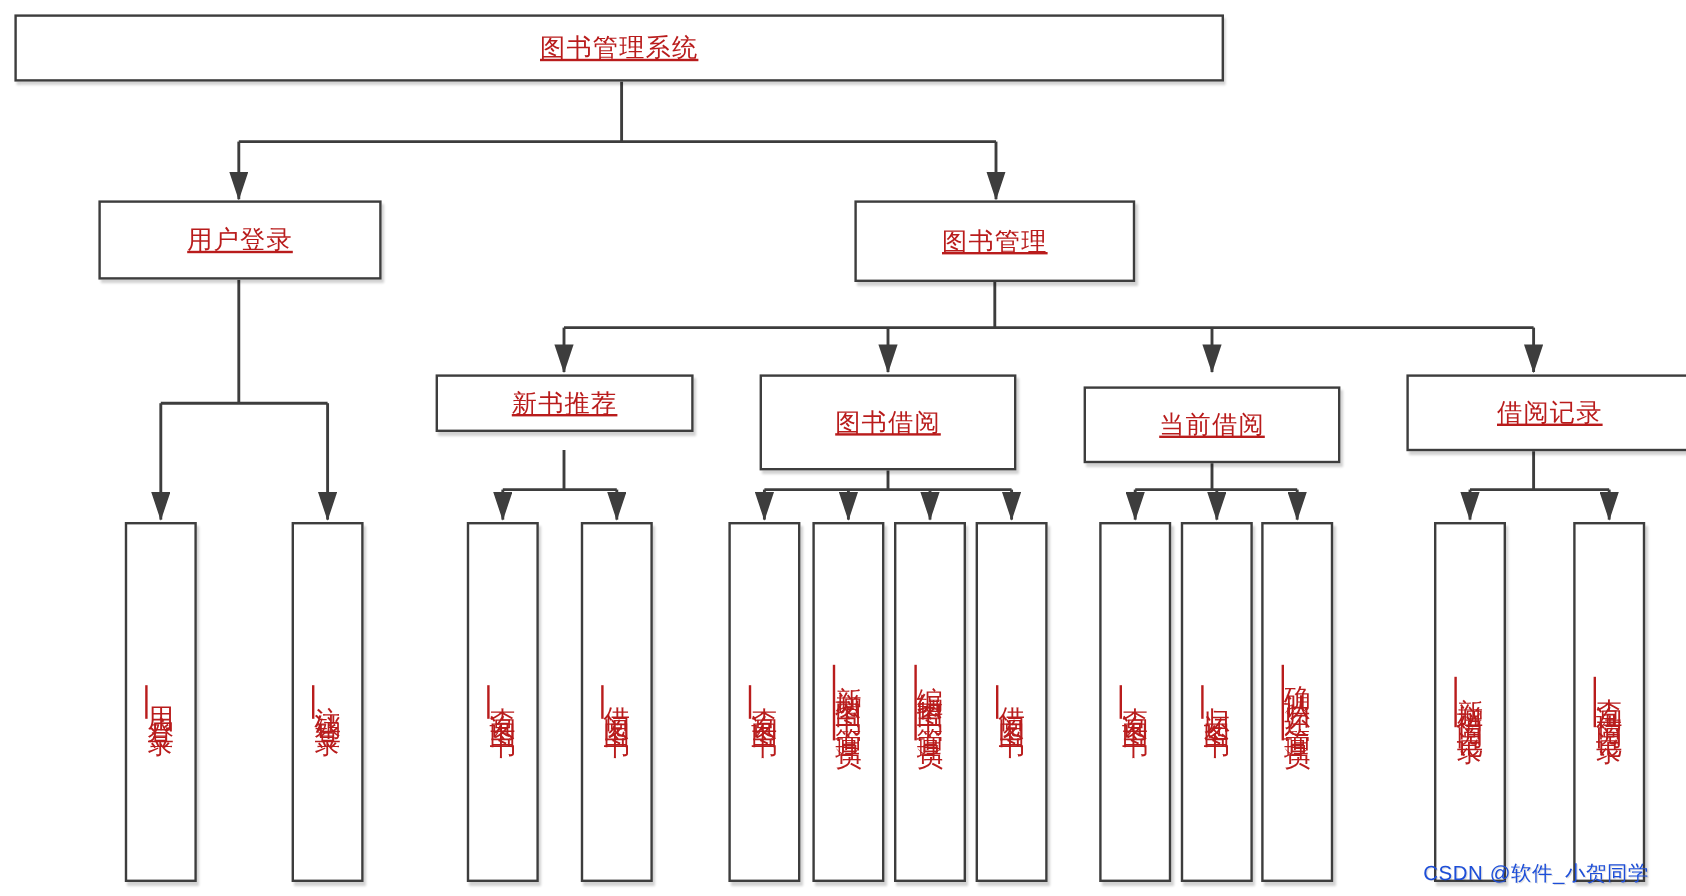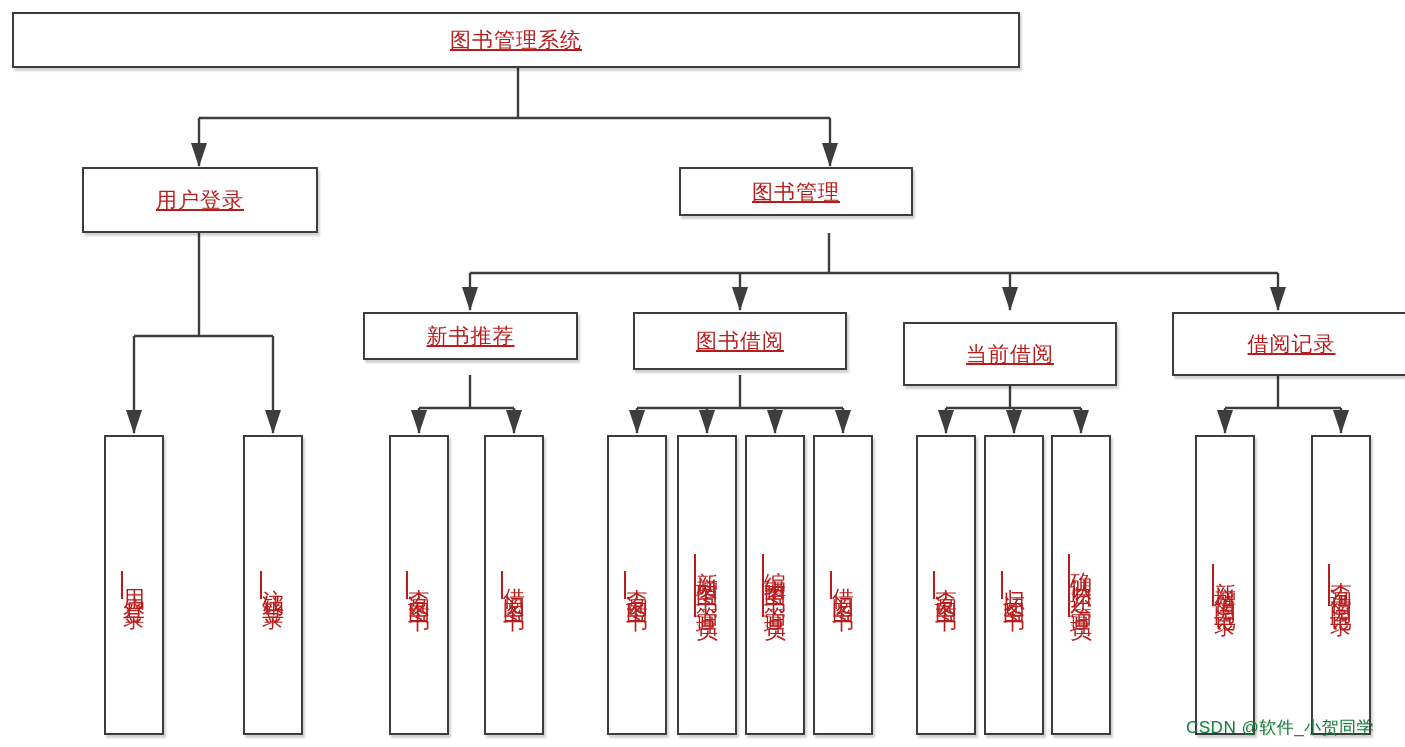--- a/index.html
+++ b/index.html
@@ -37,21 +37,21 @@
     letter-spacing: 7px;
     line-height: 1;
     white-space: nowrap;
   }
   .watermark {
     position: absolute;
     left: 1186px;
     top: 716px;
     font-size: 17px;
     letter-spacing: 0.5px;
-    color: #15803d;
+    color: #1d4ed8;
     text-shadow: 1px 1px 0 rgba(0,0,0,0.12);
     white-space: nowrap;
     z-index: 5;
   }
   svg line, svg path.wire { stroke: #3d3d3d; stroke-width: 2.4; fill: none; }
 </style>
 </head>
 <body>
 
 <div class="canvas">
@@ -104,28 +104,28 @@
     <line x1="1341" y1="408" x2="1341" y2="433" marker-end="url(#arrow)"></line>
   </svg>
 
   <div class="node h" style="left:12px; top:12px; width:1008px; height:56px;">
     <span>图书管理系统</span>
   </div>
 
   <div class="node h" style="left:82px; top:167px; width:236px; height:66px;">
     <span>用户登录</span>
   </div>
-  <div class="node h" style="left:679px; top:167px; width:234px; height:49px;">
+  <div class="node h" style="left:712px; top:167px; width:234px; height:68px;">
     <span>图书管理</span>
   </div>
 
   <div class="node h" style="left:363px; top:312px; width:215px; height:48px;">
     <span>新书推荐</span>
   </div>
-  <div class="node h" style="left:633px; top:312px; width:214px; height:58px;">
+  <div class="node h" style="left:633px; top:312px; width:214px; height:80px;">
     <span>图书借阅</span>
   </div>
   <div class="node h" style="left:903px; top:322px; width:214px; height:64px;">
     <span>当前借阅</span>
   </div>
   <div class="node h" style="left:1172px; top:312px; width:239px; height:64px;">
     <span>借阅记录</span>
   </div>
 
   <div class="node v" style="left:104px;">

